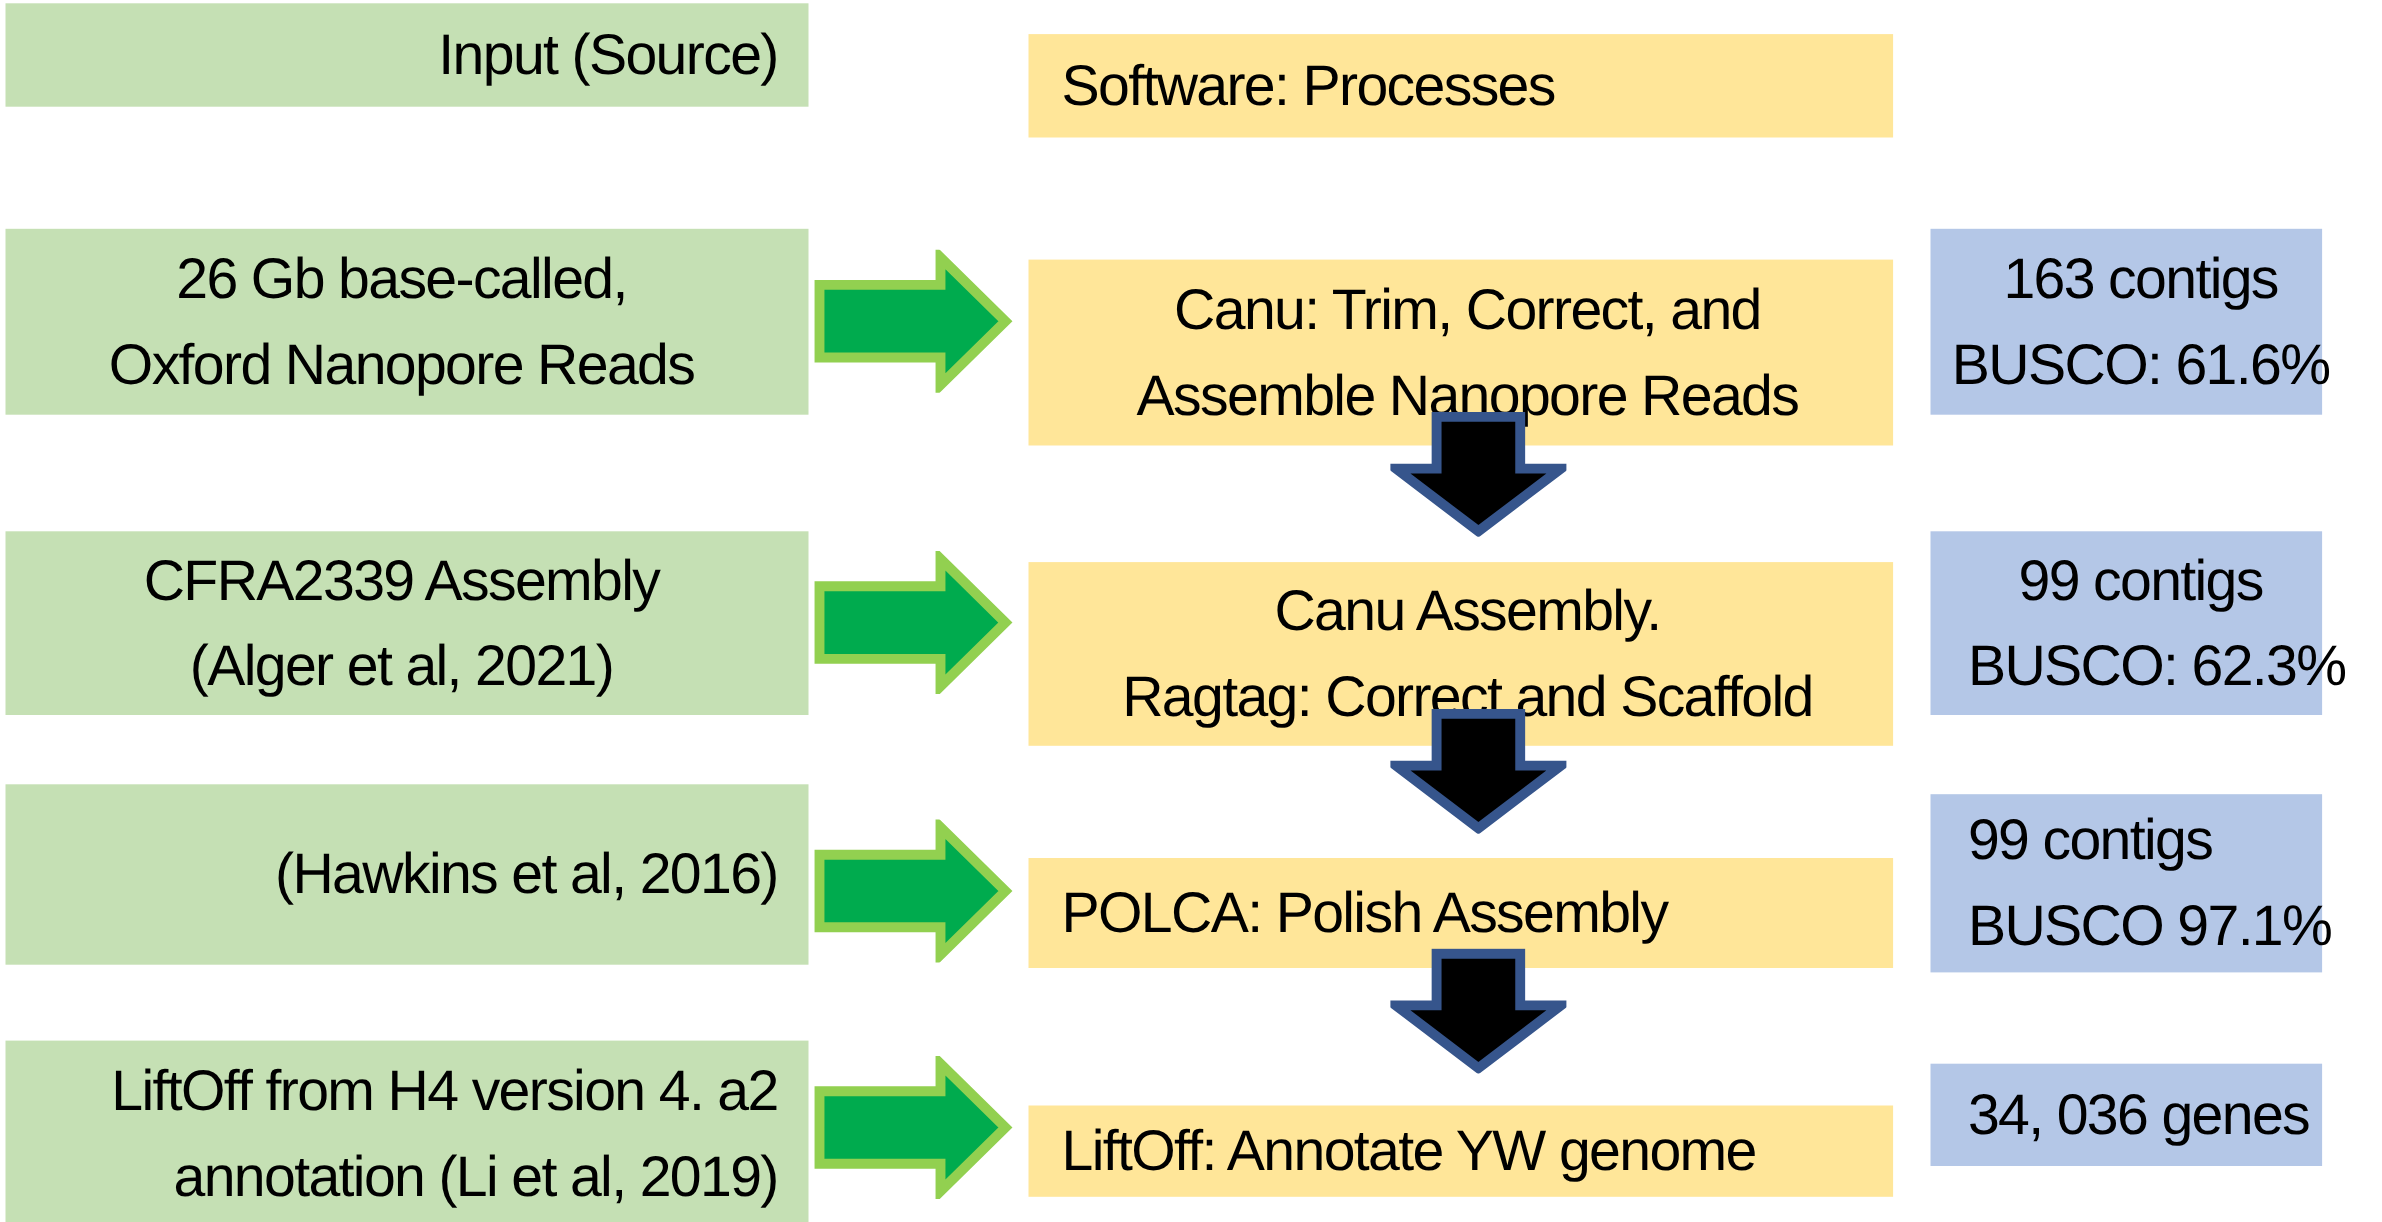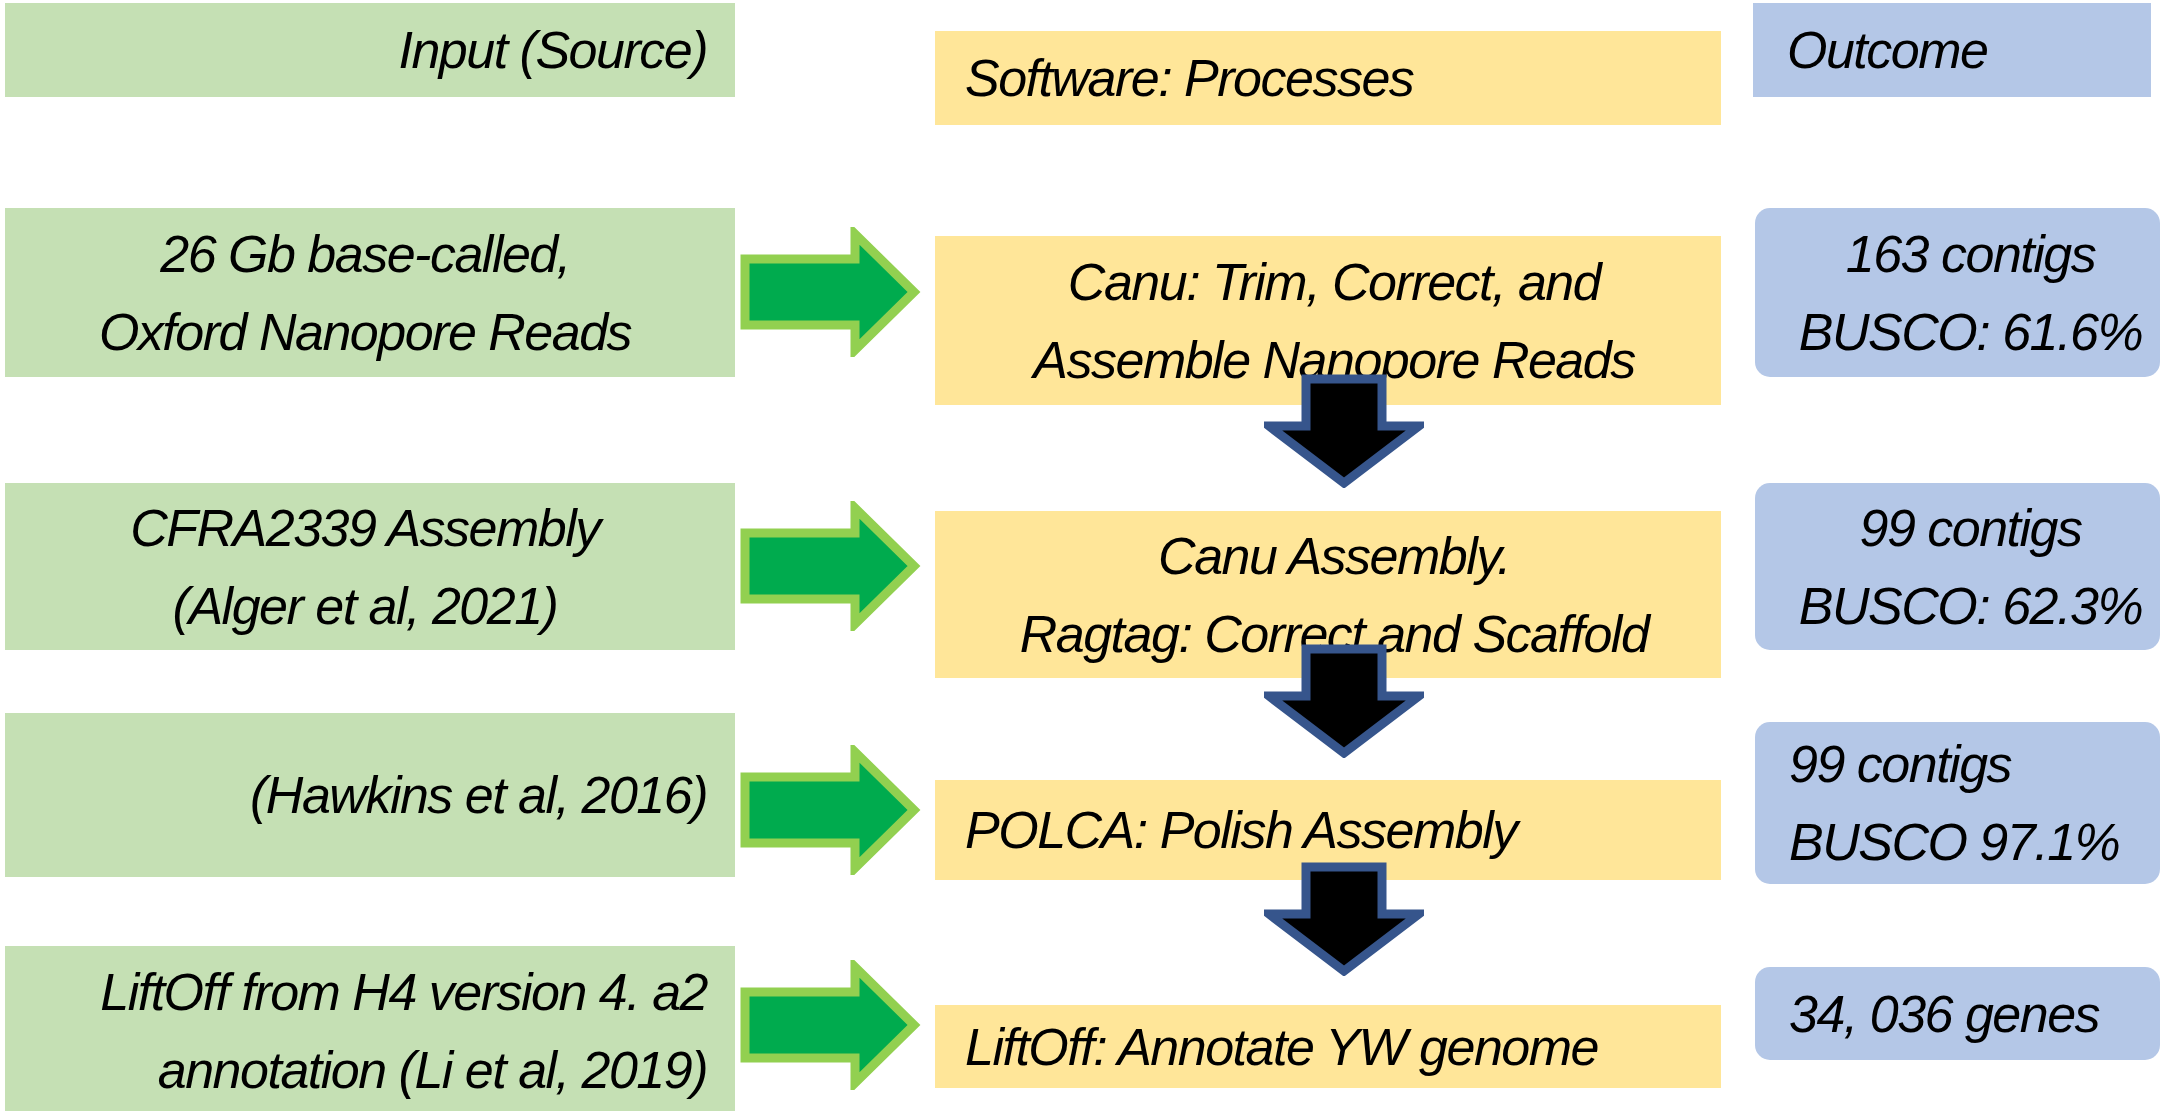--- a/index.html
+++ b/index.html
@@ -3,38 +3,37 @@
 <meta charset="utf-8">
 <style>
   html,body{margin:0;padding:0;background:#ffffff;}
   .canvas{
     position:relative;
     width:2165px;height:1111px;
     overflow:hidden;
     background:#ffffff;
     font-family:"Liberation Sans", sans-serif;
     color:#000;
-    font-style:italic;
   }
   .box{
     position:absolute;
     box-sizing:border-box;
     display:flex;flex-direction:column;justify-content:center;
     font-size:52px;line-height:78px;
     letter-spacing:-1.5px;
     white-space:nowrap;
   }
   .green{background:var(--box-green);text-align:right;padding-right:28px;padding-left:18px;}
   .yellow{background:var(--box-yellow);text-align:left;padding-left:30px;padding-right:18px;margin-top:28px;}
   .blue{background:var(--box-blue);text-align:left;padding-left:34px;padding-right:8px;}
 
   
   .gcol{left:5px;width:730px;}
   .ycol{left:935px;width:786px;}
-  .bcol{left:1755px;width:405px;border-radius:15px;}
+  .bcol{left:1755px;width:356px;}
   .bhdr{left:1753px;width:398px;}
 
   
   .hdr{top:3px;height:94px;}
   .r1{top:208px;height:169px;align-items:center;}
   .r2{top:483px;height:167px;text-align:center;}
   .r3g{top:713px;height:164px;}
   .r3y{top:752px;height:100px;}
   .r3b{top:722px;height:162px;}
   .r4g{top:946px;height:170px;}
@@ -50,23 +49,20 @@
 </head>
 <body>
 
 <div class="canvas">
 
   <div class="box green gcol hdr">
     <div>Input (Source)</div>
   </div>
   <div class="box yellow ycol hdr">
     <div>Software: Processes</div>
-  </div>
-  <div class="box blue bhdr hdr">
-    <div>Outcome</div>
   </div>
 
   <div class="box green gcol r1">
     <div>26 Gb base-called,</div>
     <div>Oxford Nanopore Reads</div>
   </div>
   <div class="box yellow ycol r1">
     <div>Canu: Trim, Correct, and</div>
     <div>Assemble Nanopore Reads</div>
   </div>

